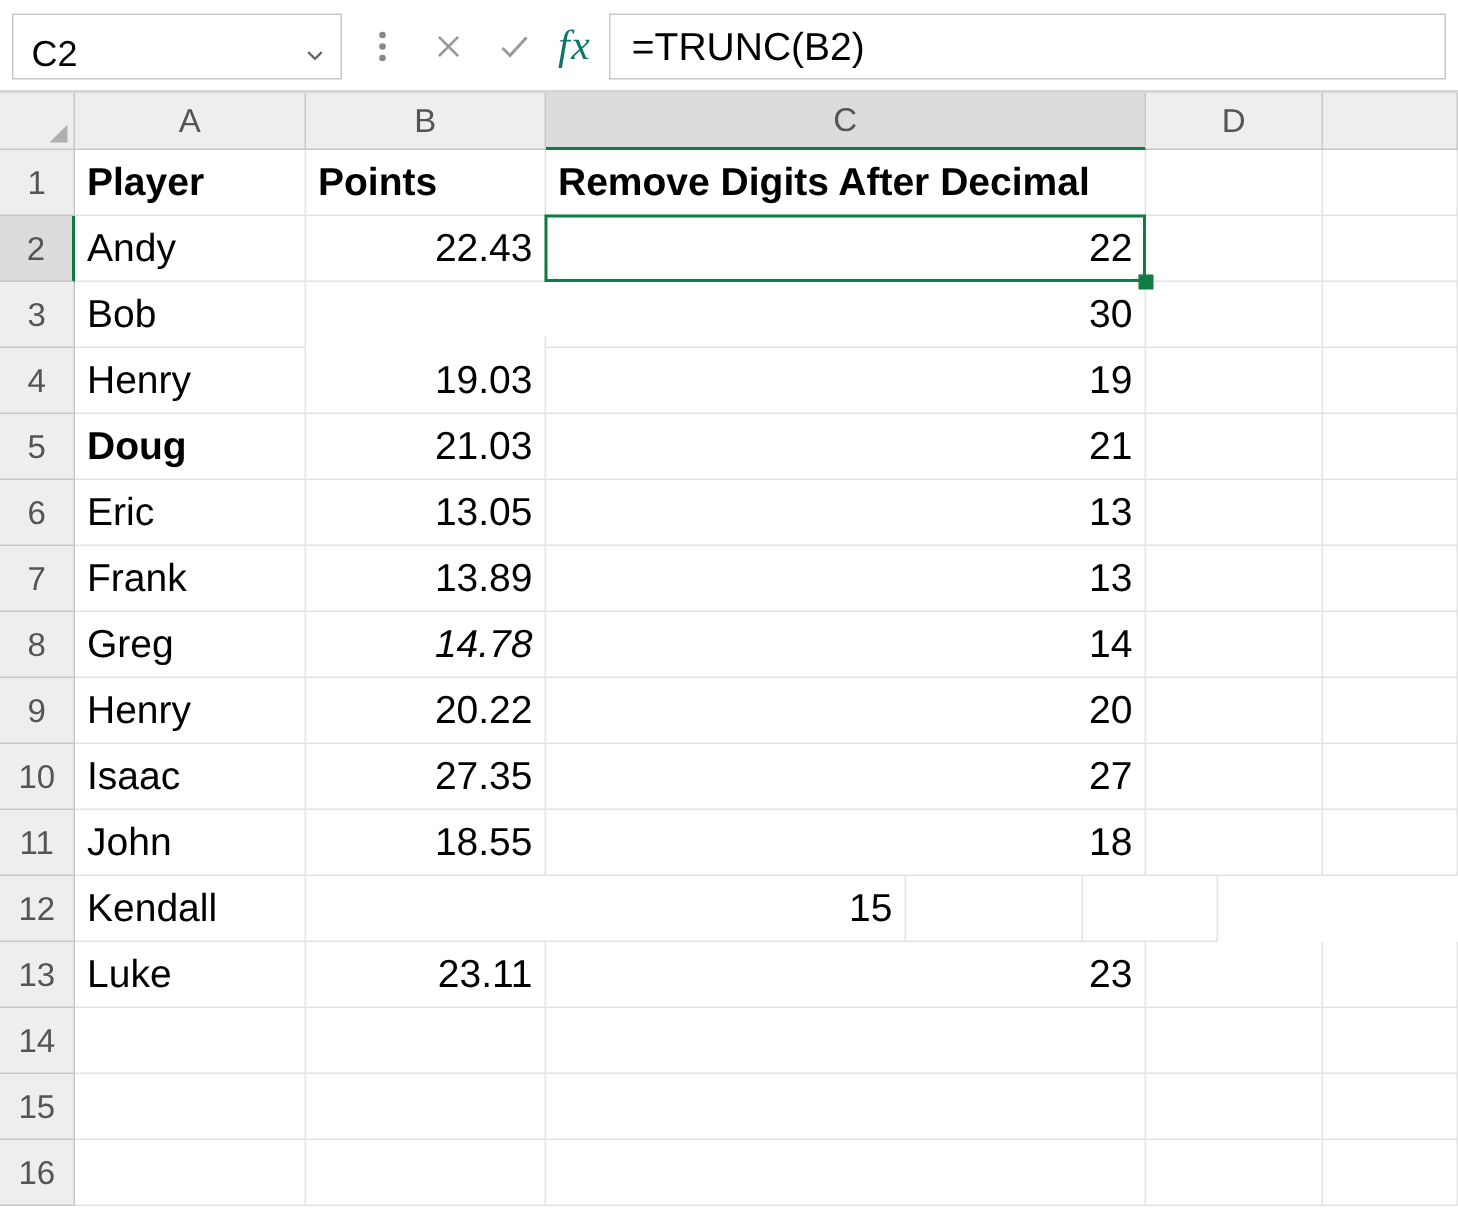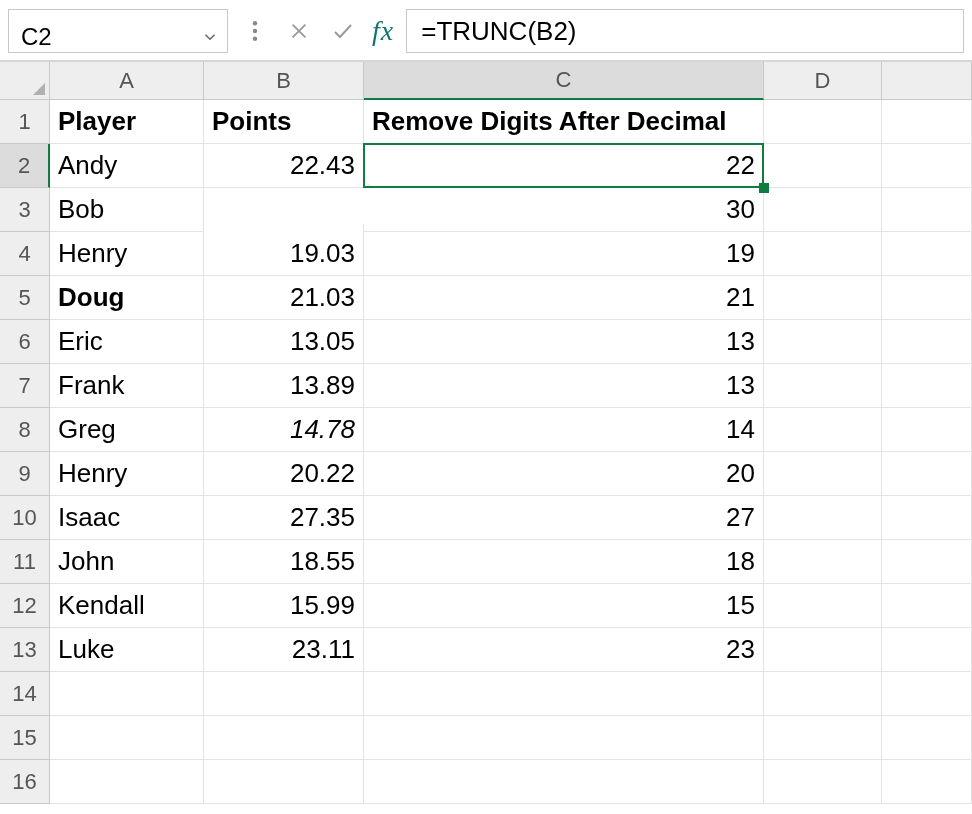--- a/index.html
+++ b/index.html
@@ -278,21 +278,20 @@
         <div class="row-h">11</div>
         <div class="cell left" style="width: 154px;">John</div>
         <div class="cell right" style="width: 160px;">18.55</div>
         <div class="cell right" style="width: 400px;">18</div>
         <div class="cell right" style="width: 118px;"></div>
         <div class="cell right" style="width: 90px;"></div>
       </div>
       <div class="row">
         <div class="row-h">12</div>
         <div class="cell left" style="width: 154px;">Kendall</div>
-        <div class="cell right" style="width: 160px;">15.99</div>
         <div class="cell right" style="width: 400px;">15</div>
         <div class="cell right" style="width: 118px;"></div>
         <div class="cell right" style="width: 90px;"></div>
       </div>
       <div class="row">
         <div class="row-h">13</div>
         <div class="cell left" style="width: 154px;">Luke</div>
         <div class="cell right" style="width: 160px;">23.11</div>
         <div class="cell right" style="width: 400px;">23</div>
         <div class="cell right" style="width: 118px;"></div>

